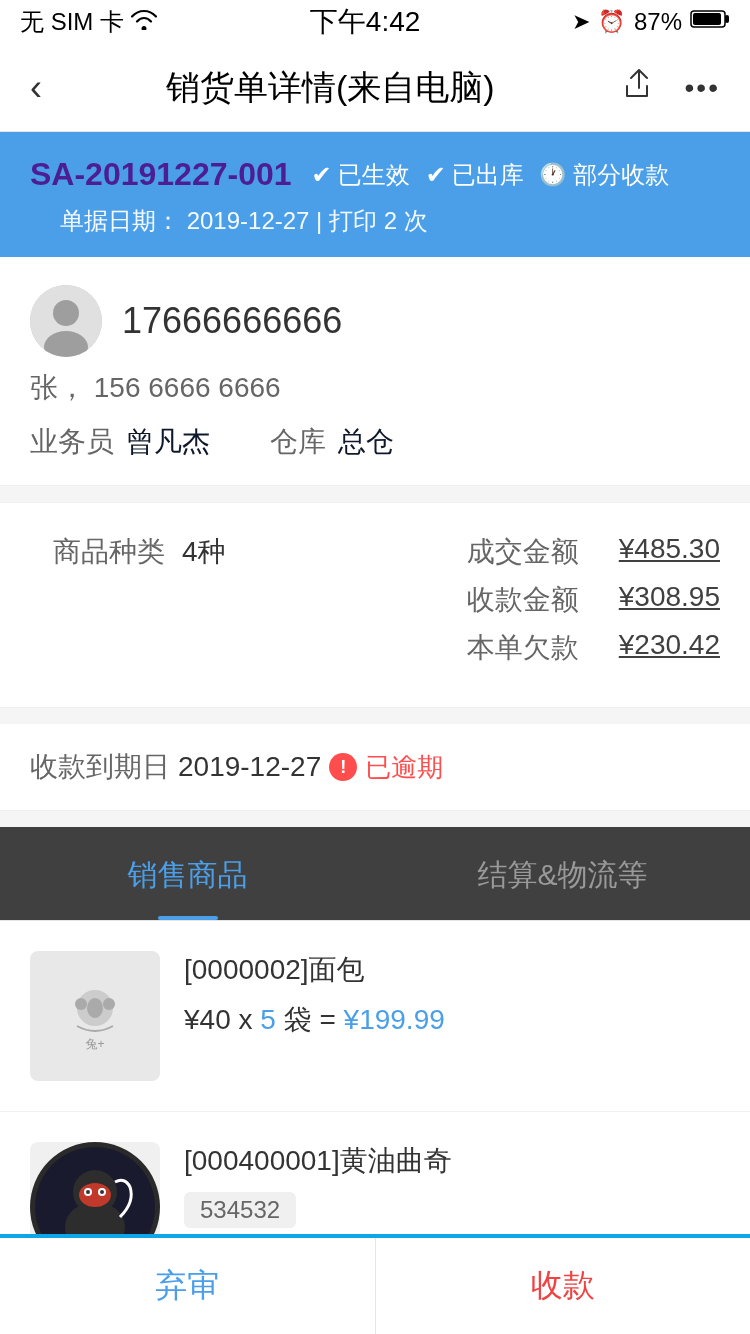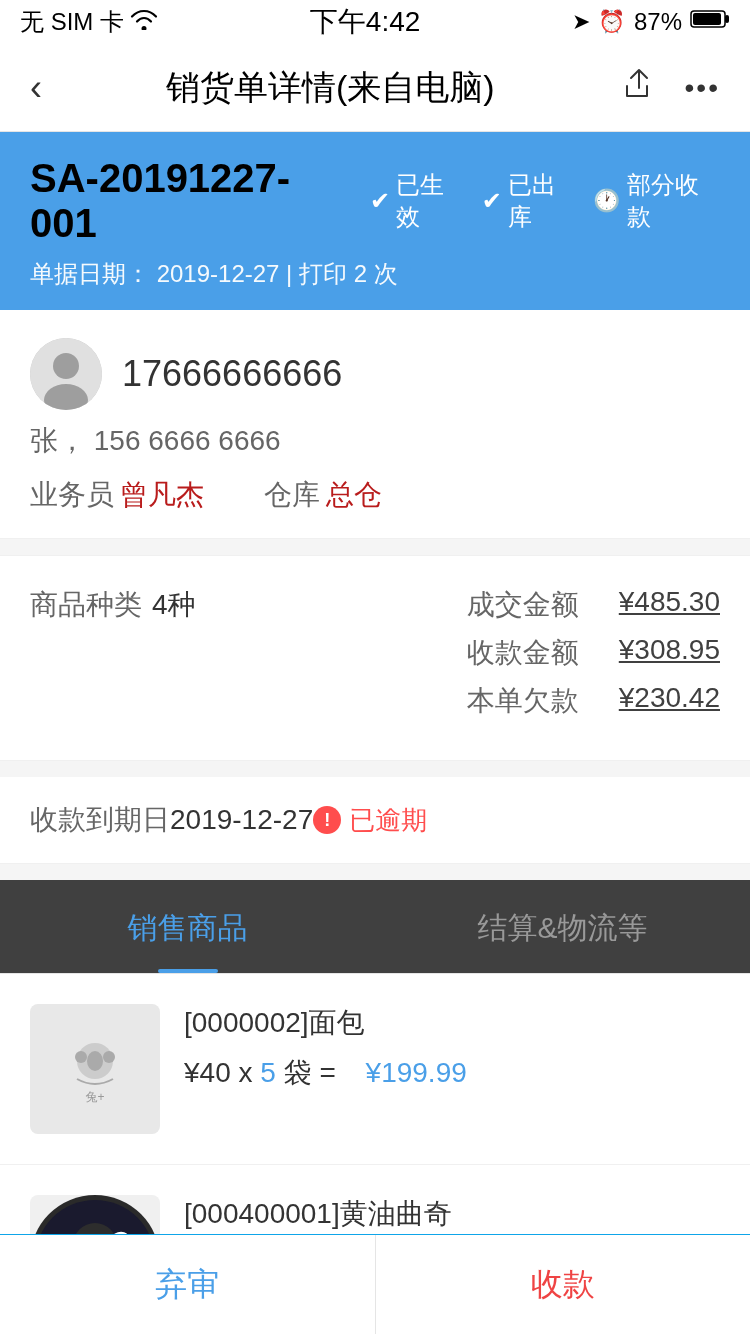--- a/index.html
+++ b/index.html
@@ -55,36 +55,37 @@
       background: #4a9fe8;
       padding: 24px 30px 20px;
     }
     .order-header-top {
       display: flex;
       align-items: center;
       gap: 20px;
       margin-bottom: 12px;
     }
     .order-id {
-      font-size: 40px;
+      font-size: 32px;
       font-weight: bold;
-      color: #000000;
+      color: #4c1d95;
     }
     .status-tags { display: flex; align-items: center; gap: 16px; }
     .status-tag {
       display: flex;
       align-items: center;
       gap: 6px;
       color: #fff;
       font-size: 24px;
     }
     .order-meta {
       font-size: 24px;
       color: #fff;
       opacity: 0.95;
+      margin-left: 30px;
     }
 
     
     .customer-section {
       background: #fff;
       padding: 28px 30px 24px;
       border-bottom: 1px solid #f0f0f0;
     }
     .customer-row {
       display: flex;
@@ -113,23 +114,23 @@
       font-size: 28px;
       color: #666;
       margin-bottom: 16px;
     }
     .customer-meta {
       display: flex;
       gap: 60px;
       font-size: 28px;
       color: #333;
     }
-    .meta-item { display: flex; gap: 6px; align-items: flex-end; }
+    .meta-item { display: flex; gap: 12px; align-items: flex-end; }
     .meta-label { color: #666; }
-    .meta-value { color: #b91c1c; }
+    .meta-value { color: #0f172a; }
 
     
     .amount-section {
       background: #fff;
       padding: 30px 30px;
       margin-top: 16px;
       border-top: 1px solid #f0f0f0;
       border-bottom: 1px solid #f0f0f0;
     }
     .amount-row {
@@ -150,21 +151,21 @@
     .amount-item-value { color: #404040; text-decoration: underline; }
     .product-count-num { color: #333; font-weight: 500; }
 
     
     .due-section {
       background: #fff;
       padding: 24px 30px;
       margin-top: 16px;
       display: flex;
       align-items: center;
-      gap: 0;
+      gap: 8px;
       font-size: 28px;
       color: #333;
       border-bottom: 1px solid #f0f0f0;
     }
     .due-label { color: #666; }
     .due-date { color: #333; }
     .overdue-badge {
       display: flex;
       align-items: center;
       gap: 8px;
@@ -259,31 +260,31 @@
       padding: 4px 16px;
       font-size: 24px;
       color: #666;
       margin-bottom: 16px;
     }
     .product-price {
       font-size: 28px;
       color: #333;
     }
     .product-price .qty { color: #4a9fe8; }
-    .product-price .total { color: #4a9fe8; font-weight: 500; margin-left: 22px; }
+    .product-price .total { color: #4a9fe8; font-weight: 500; }
 
     
     .bottom-bar {
       position: fixed;
       bottom: 0;
       left: 0;
       width: 750px;
       height: 100px;
       background: #fff;
-      border-top: 1px solid #0ea5e9;
+      border-top: 4px solid #0ea5e9;
       display: flex;
     }
     .bottom-btn {
       flex: 1;
       display: flex;
       align-items: center;
       justify-content: center;
       font-size: 32px;
       cursor: pointer;
     }
@@ -386,21 +387,21 @@
     <div class="meta-item">
       <span class="meta-label">仓库</span>
       <span class="meta-value">总仓</span>
     </div>
   </div>
 </div>
 
 <div class="amount-section">
   <div class="amount-row">
     <div class="amount-left">
-      <div style="display:flex;gap:10px;align-items:center;">
+      <div style="display:flex;gap:17px;align-items:center;margin-left:23px;">
         <span class="meta-label">商品种类</span>
         <span class="product-count-num" style="color:#333;font-size:28px;">4种</span>
       </div>
     </div>
     <div class="amount-right">
       <div class="amount-item">
         <span class="amount-item-label">成交金额</span>
         <span class="amount-item-value">¥485.30</span>
       </div>
       <div class="amount-item">

